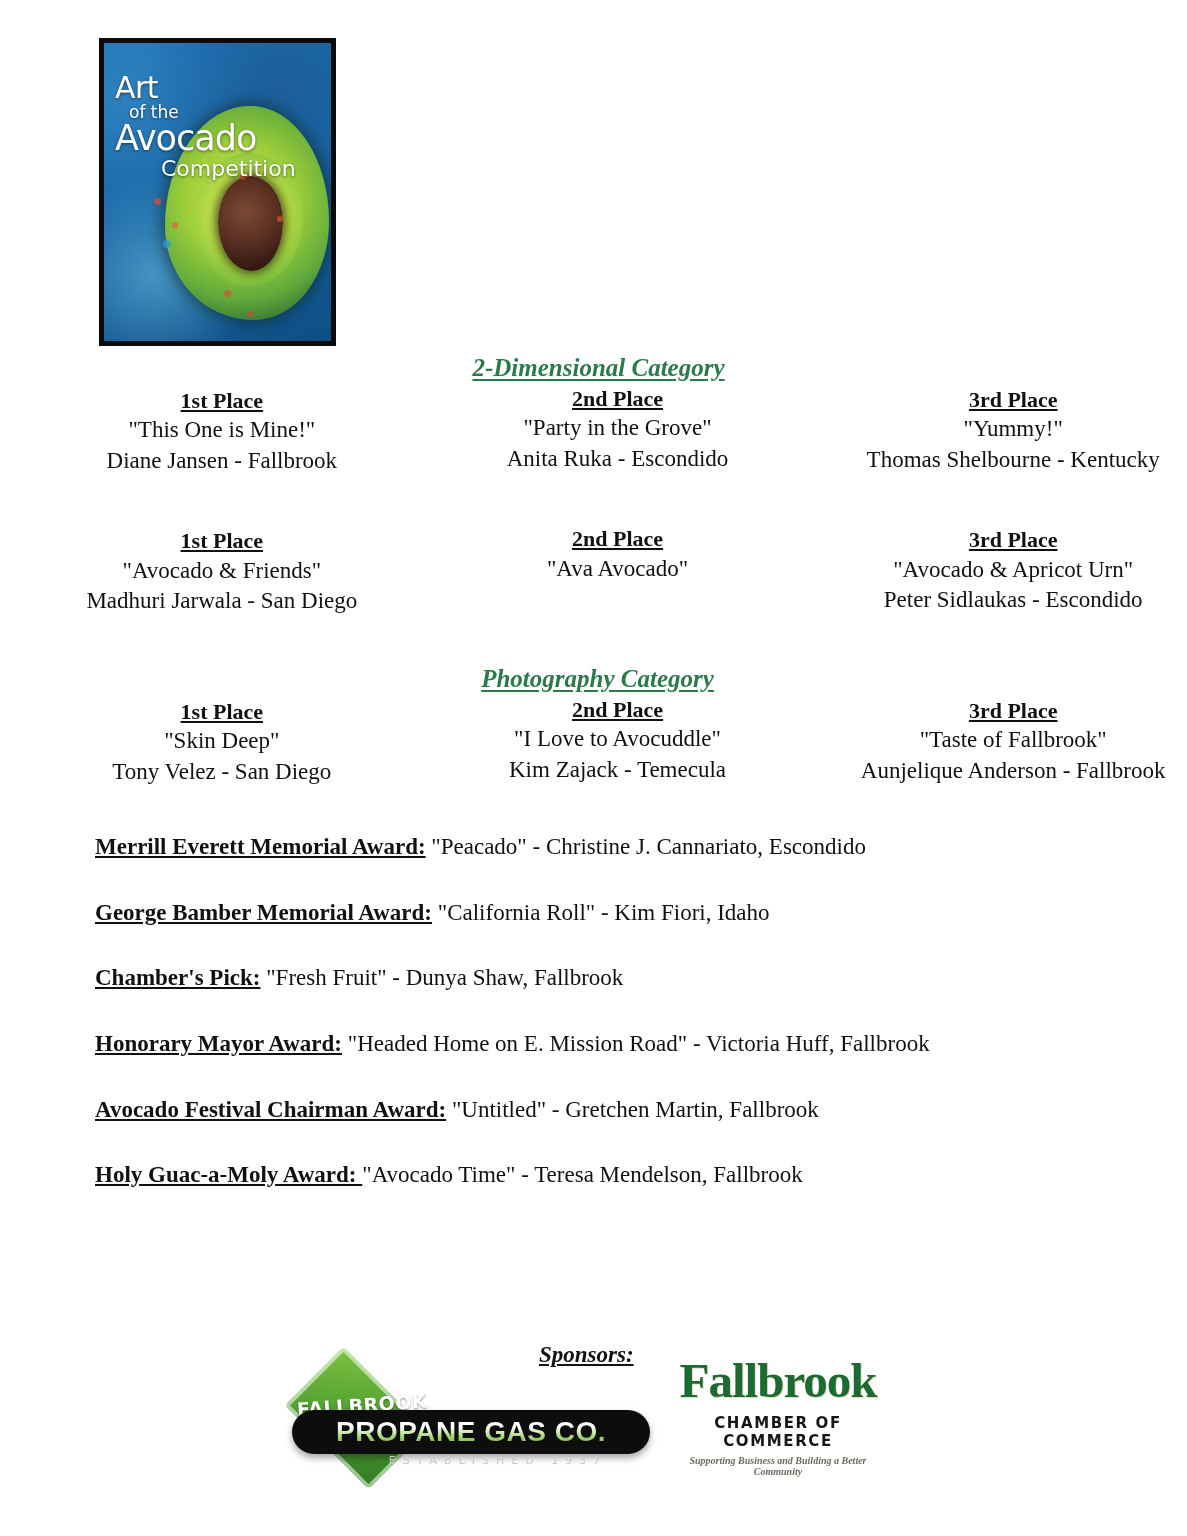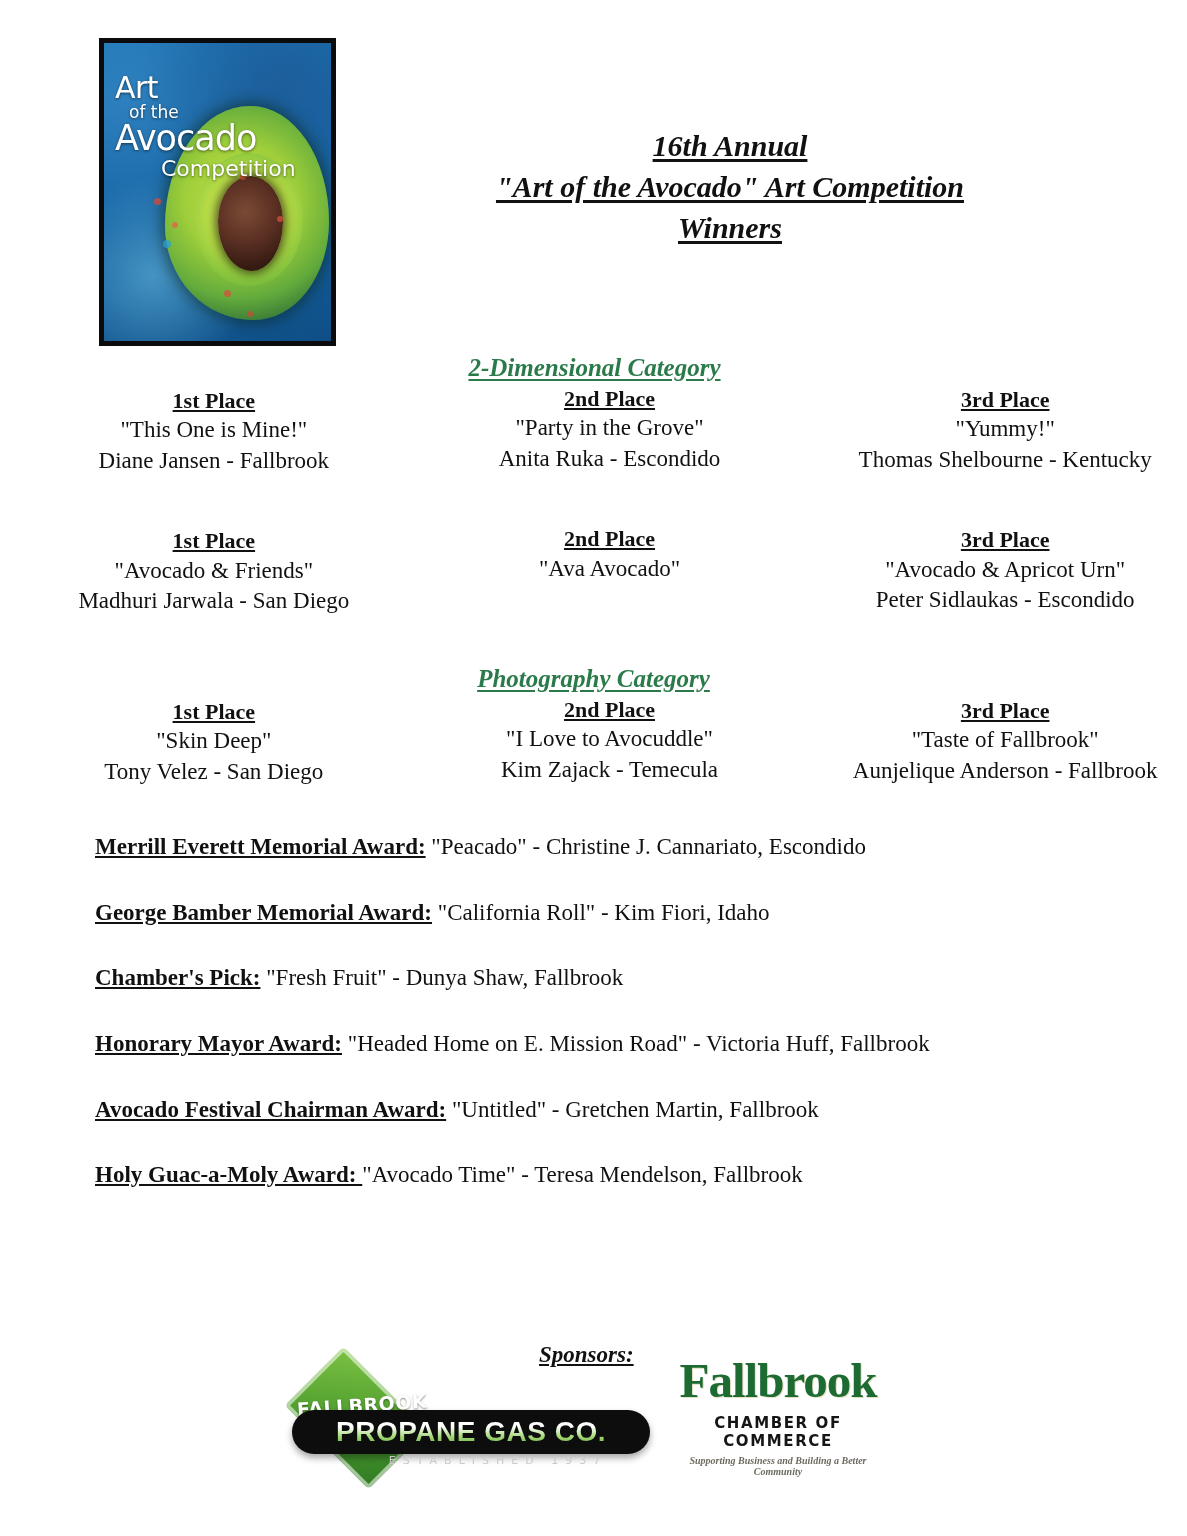--- a/index.html
+++ b/index.html
@@ -104,20 +104,21 @@
     line-height: 1.36;
   }
   .doc-title span {
     text-decoration: underline;
     text-underline-offset: 3px;
   }
 
   
   .category {
     margin-top: 6px;
+    padding-left: 8px;
   }
   .cat-heading {
     text-align: center;
     color: #2a7a4a;
     font-weight: bold;
     font-style: italic;
     font-size: 25px;
     text-decoration: underline;
     text-underline-offset: 3px;
     margin: 0 0 4px 0;
@@ -312,25 +313,20 @@
     <div class="poster-speck" style="left:53%;top:83%;width:7px;height:7px;background:#d8503c;"></div>
     <div class="poster-speck" style="left:63%;top:90%;width:6px;height:6px;background:#c94a36;"></div>
     <div class="poster-text">
       <div class="pt-art">Art</div>
       <div class="pt-ofthe">of the</div>
       <div class="pt-avocado">Avocado</div>
       <div class="pt-comp">Competition</div>
     </div>
   </div>
 
-  <div class="doc-title">
-    <div><span>16th Annual</span></div>
-    <div><span>"Art of the Avocado" Art Competition</span></div>
-    <div><span>Winners</span></div>
-  </div>
 </div>
 
 <div class="category" style="margin-top:24px;">
   <div class="cat-heading offset-2d">2-Dimensional Category</div>
   <div class="winners">
     <div class="winner col-1">
       <div class="place">1st Place</div>
       <div class="title-line">"This One is Mine!"</div>
       <div class="artist-line">Diane Jansen - Fallbrook</div>
     </div>

